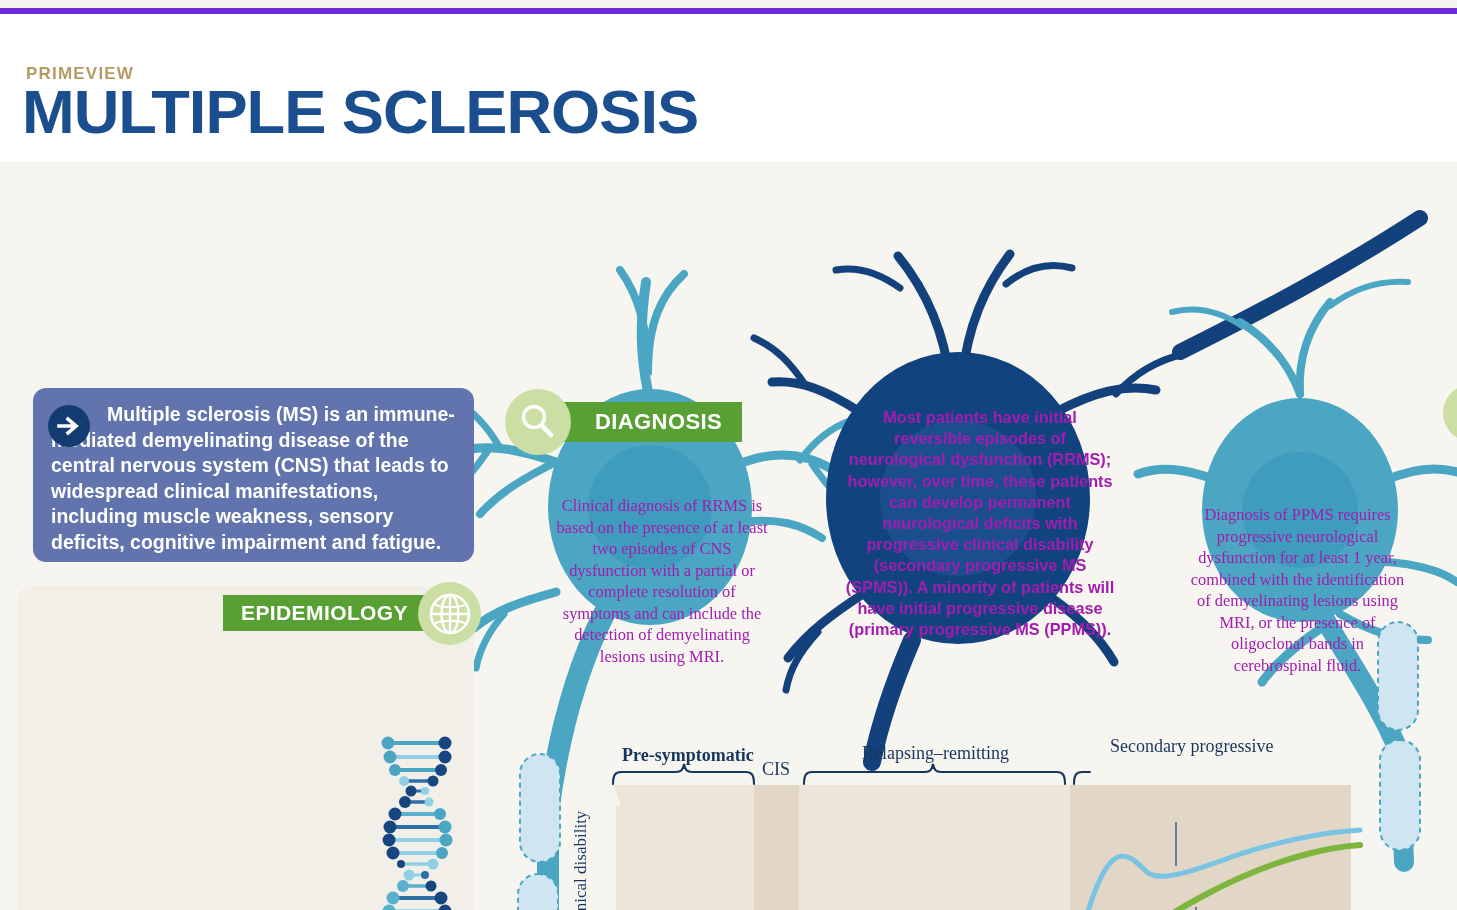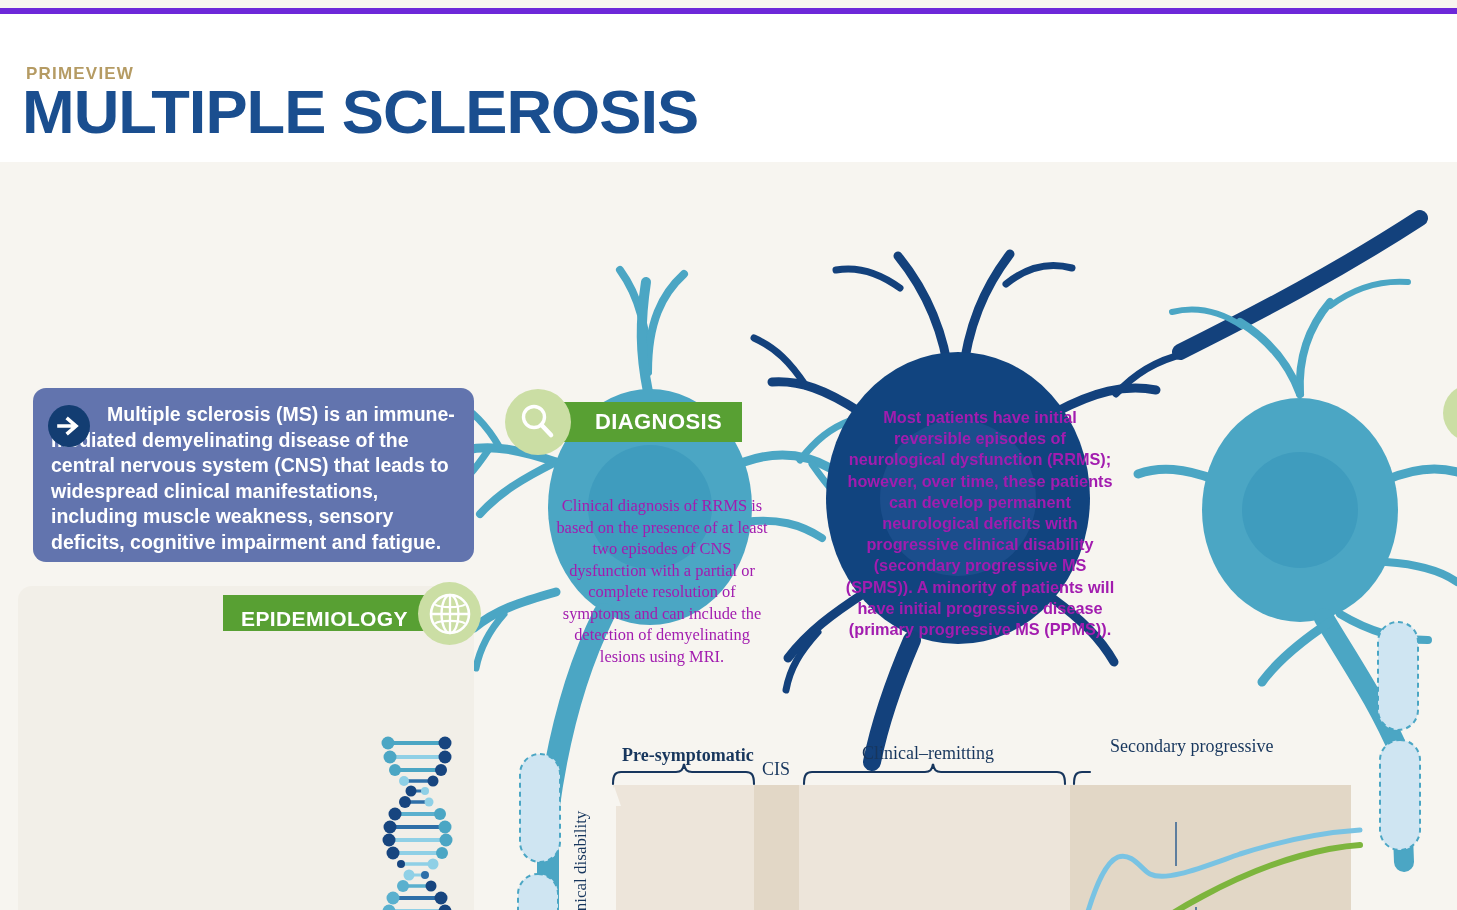--- a/index.html
+++ b/index.html
@@ -62,21 +62,21 @@
 
   
   #epi-panel {
     position:absolute; left:18px; top:424px; width:456px; height:404px;
     background:#F2EFE8; border-radius:14px; z-index:25;
   }
   #epi-banner {
     position:absolute; left:223px; top:433px;
     height:36px; background:#58A033;
     padding:0 60px 0 18px;
-    display:flex; align-items:flex-end;
+    display:flex; align-items:center;
     z-index:28;
   }
   #epi-banner span {
     font-weight:bold; font-size:21px; letter-spacing:0.4px; color:#fff;
   }
   #globe-icon {
     position:absolute; left:418px; top:420px;
     width:63px; height:63px; border-radius:50%;
     background:#CBDEA4; z-index:29;
     display:flex; align-items:center; justify-content:center;
@@ -268,28 +268,29 @@
              C1166,720 1200,706 1240,692 C1290,676 1330,670 1360,668" fill="none" stroke="#79C3E3" stroke-width="5" stroke-linejoin="round" stroke-linecap="round"></path>
 
     <path d="M1027,910 C1050,866 1080,820 1120,788 C1165,752 1235,712 1300,694 C1325,687 1345,684 1360,683" fill="none" stroke="#7DB53D" stroke-width="6" stroke-linecap="round"></path>
 
     <line x1="1176" y1="660" x2="1176" y2="704" stroke="#5E7E9E" stroke-width="2"></line>
     <line x1="1196" y1="745" x2="1196" y2="786" stroke="#5E7E9E" stroke-width="2"></line>
   </svg>
 
   <div class="phase-label" style="left:622px; top:583px;font-weight:bold;">Pre-symptomatic</div>
   <div class="phase-label" style="left:762px; top:597px;">CIS</div>
-  <div class="phase-label" style="left:862px; top:581px;">Clinical–remitting</div>
+  <div class="phase-label" style="left:862px; top:581px;">Relapsing–remitting</div>
   <div class="phase-label" style="left:1110px; top:574px;">Secondary progressive</div>
 
   <div id="ylabel">Clinical disability</div>
   <div class="chart-ann" style="left:934px; top:646px;">Clinical disability (RRMS and SPMS)</div>
 
   <div class="neuron-text" id="txt-left">Clinical diagnosis of RRMS is based on the presence of at least two episodes of CNS dysfunction with a partial or complete resolution of symptoms and can include the detection of demyelinating lesions using MRI.</div>
   <div class="neuron-text" id="txt-center">Most patients have initial reversible episodes of neurological dysfunction (RRMS); however, over time, these patients can develop permanent neurological deficits with progressive clinical disability (secondary progressive MS (SPMS)). A minority of patients will have initial progressive disease (primary progressive MS (PPMS)).</div>
+  <div class="neuron-text" id="txt-right">Diagnosis of PPMS requires progressive neurological dysfunction for at least 1 year, combined with the identification of demyelinating lesions using MRI, or the presence of oligoclonal bands in cerebrospinal fluid.</div>
 
   <div id="mag-icon">
     <svg width="40" height="40" viewBox="0 0 40 40">
       <circle cx="16" cy="15" r="10.5" fill="none" stroke="#FFFFFF" stroke-width="3.4"></circle>
       <line x1="23.5" y1="23" x2="33" y2="33" stroke="#FFFFFF" stroke-width="4.6" stroke-linecap="round"></line>
     </svg>
   </div>
   <div id="diag-banner">
     <span>DIAGNOSIS</span>
   </div>

